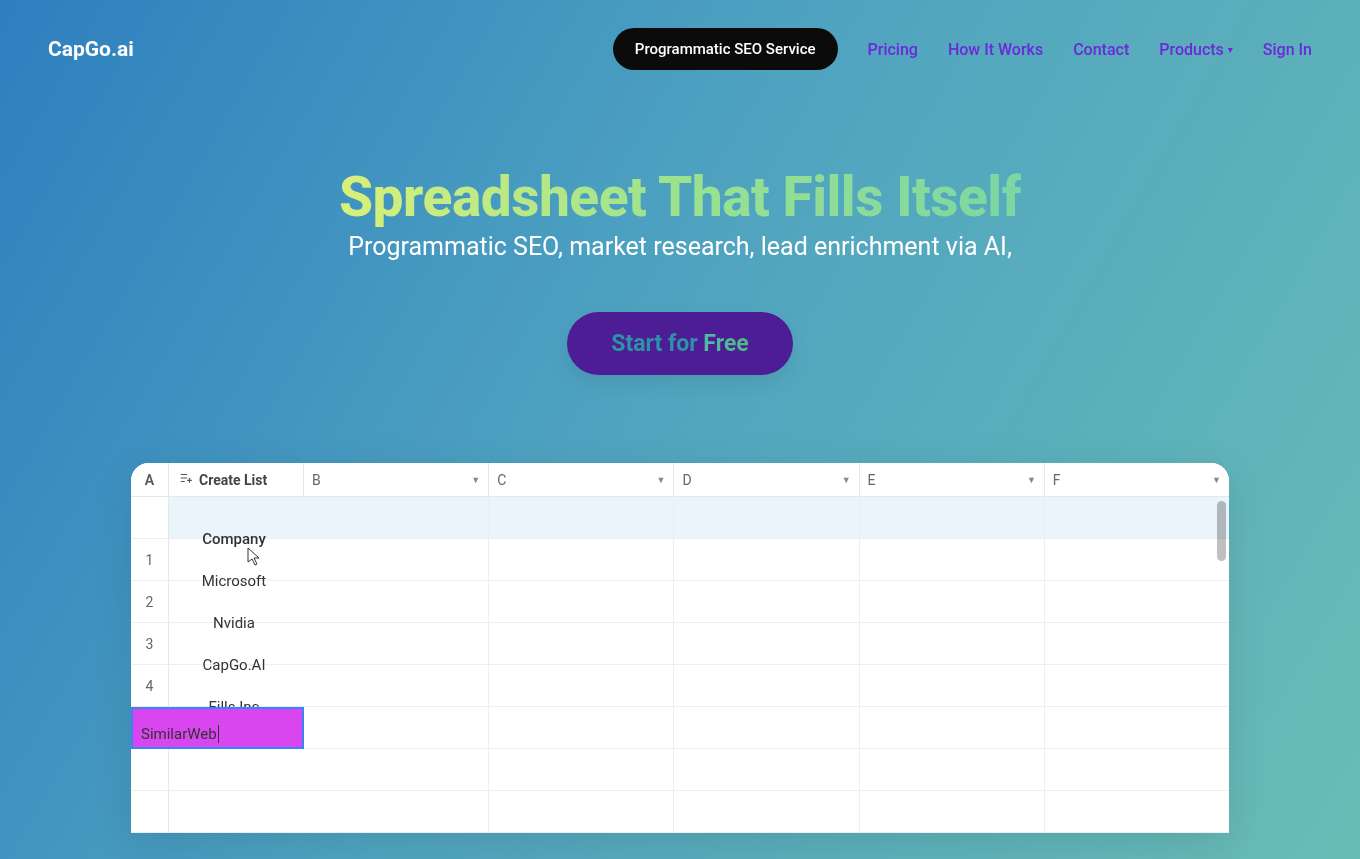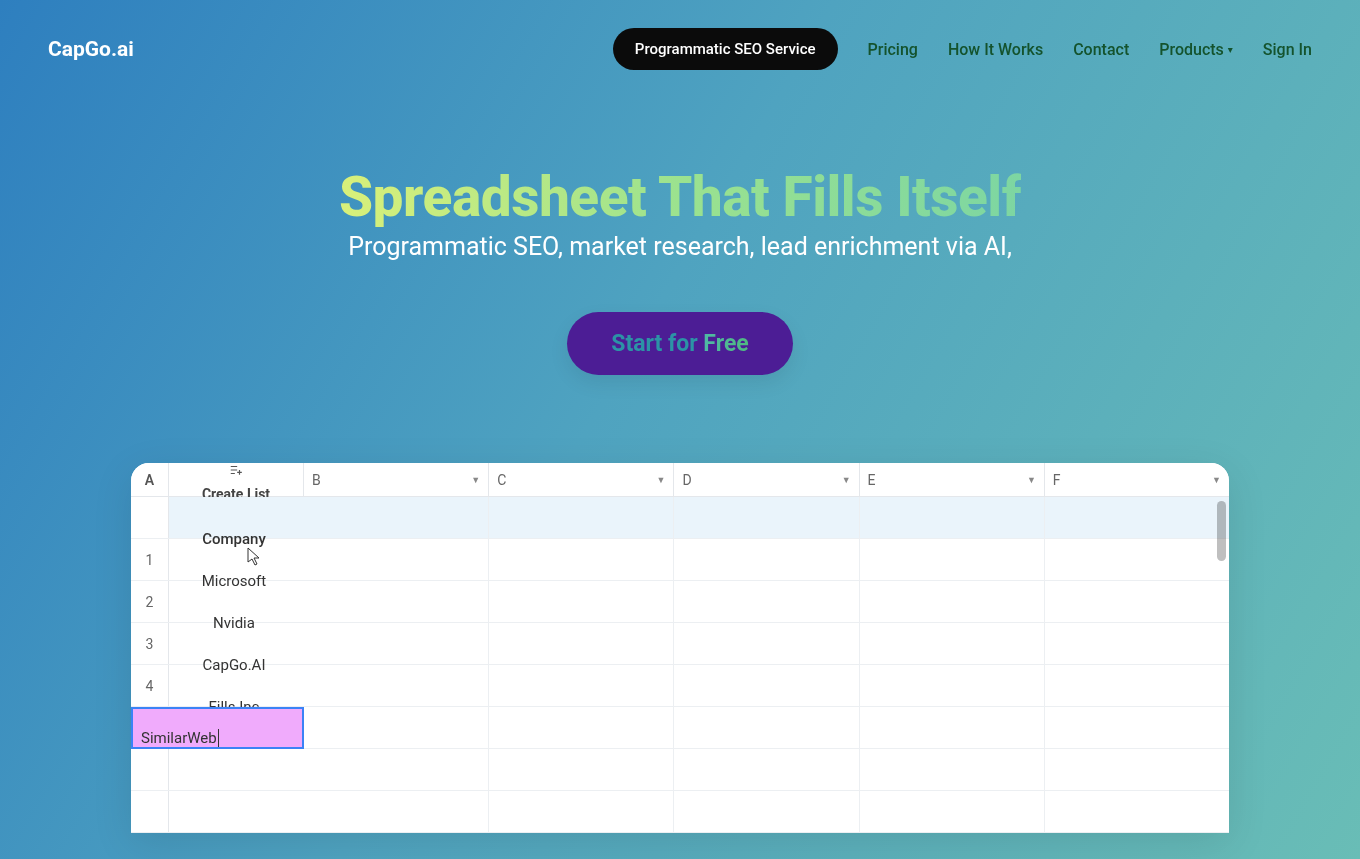--- a/index.html
+++ b/index.html
@@ -33,21 +33,21 @@
   .nav-pill {
     background: #0b0b0b;
     color: #fff;
     padding: 12px 22px;
     border-radius: 999px;
     font-size: 15px;
     font-weight: 500;
     cursor: pointer;
   }
   .nav-link {
-    color: #14532d;
+    color: #6d28d9;
     font-size: 16px;
     font-weight: 500;
     cursor: pointer;
   }
   .nav-link.dropdown { display:flex; align-items:center; gap:4px;}
   .chevron { font-size: 10px; }
 
   
   .hero {
     text-align: center;
@@ -107,21 +107,21 @@
     border-bottom: 1px solid #e4e7eb;
     font-size: 14px;
   }
   .hcell {
     border-right: 1px solid #e4e7eb;
     position: relative;
     display:flex;
     align-items:center;
   }
   .hcell.rownum { width: 38px; justify-content:center; font-weight:600; color:#555;}
-  .hcell.colA { width: 135px; padding:0 10px; gap:6px;flex-direction:column;}
+  .hcell.colA { width: 135px; padding:0 10px; gap:6px;}
   .hcell.colA .create-icon { font-size:14px; color:#555;}
   .hcell.colA .create-text { font-weight:700; color:#444; }
   .hcell.col { flex: 1 0 0; padding:0 8px; color:#666; justify-content:space-between;}
   .hcell.col:last-child{border-right:none;}
   .hcell .dd { font-size:9px; color:#888; }
 
   .sheet-body { position: relative; }
   .srow {
     display:flex;
     height: 42px;
@@ -152,23 +152,23 @@
   .srow.header-row .acell{ font-weight:500; justify-content:center; color:#333;}
   .srow.header-row .rnum{ background:#fff;}
   
   .edit-row .acell {
     padding:0;
   }
   .edit-input-wrap{
     position:absolute;
     left:0; top:0; width:173px; height:42px;
     border:2px solid #3b82f6;
-    background:#f0abfc;
-    display:flex;align-items:flex-end;
-    padding:0 8px;
+    background:#d946ef;
+    display:flex;align-items:flex-start;
+    padding:16px 8px;
   }
   .edit-input-wrap .val { color:#333; font-size:15px; }
   .caret {
     width:1px; height:18px; background:#333; margin-left:1px;
     animation: blink 1s step-end infinite;
   }
   @keyframes blink { 50% { opacity:0; } }
 
   .edit-row { position:relative; }
   .edit-row .rnum, .edit-row .acell { opacity:0; }

